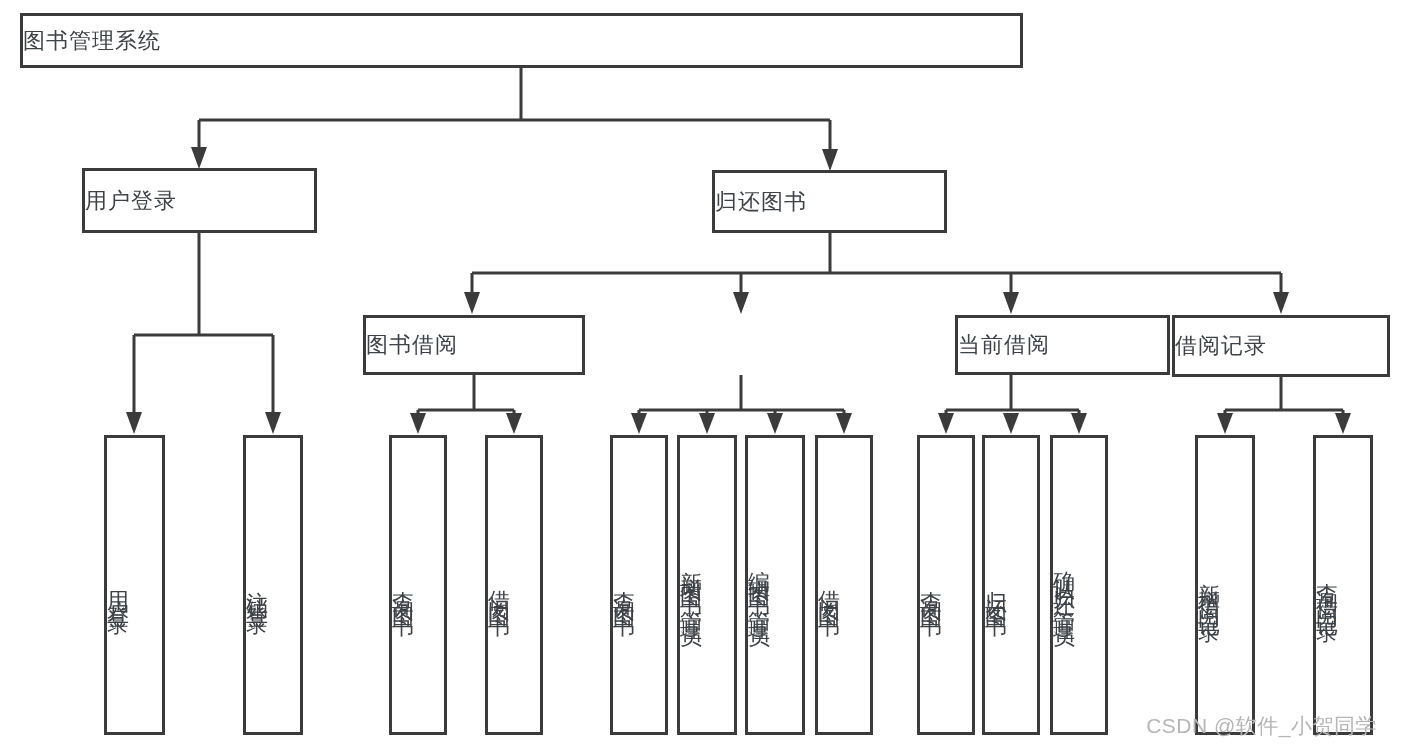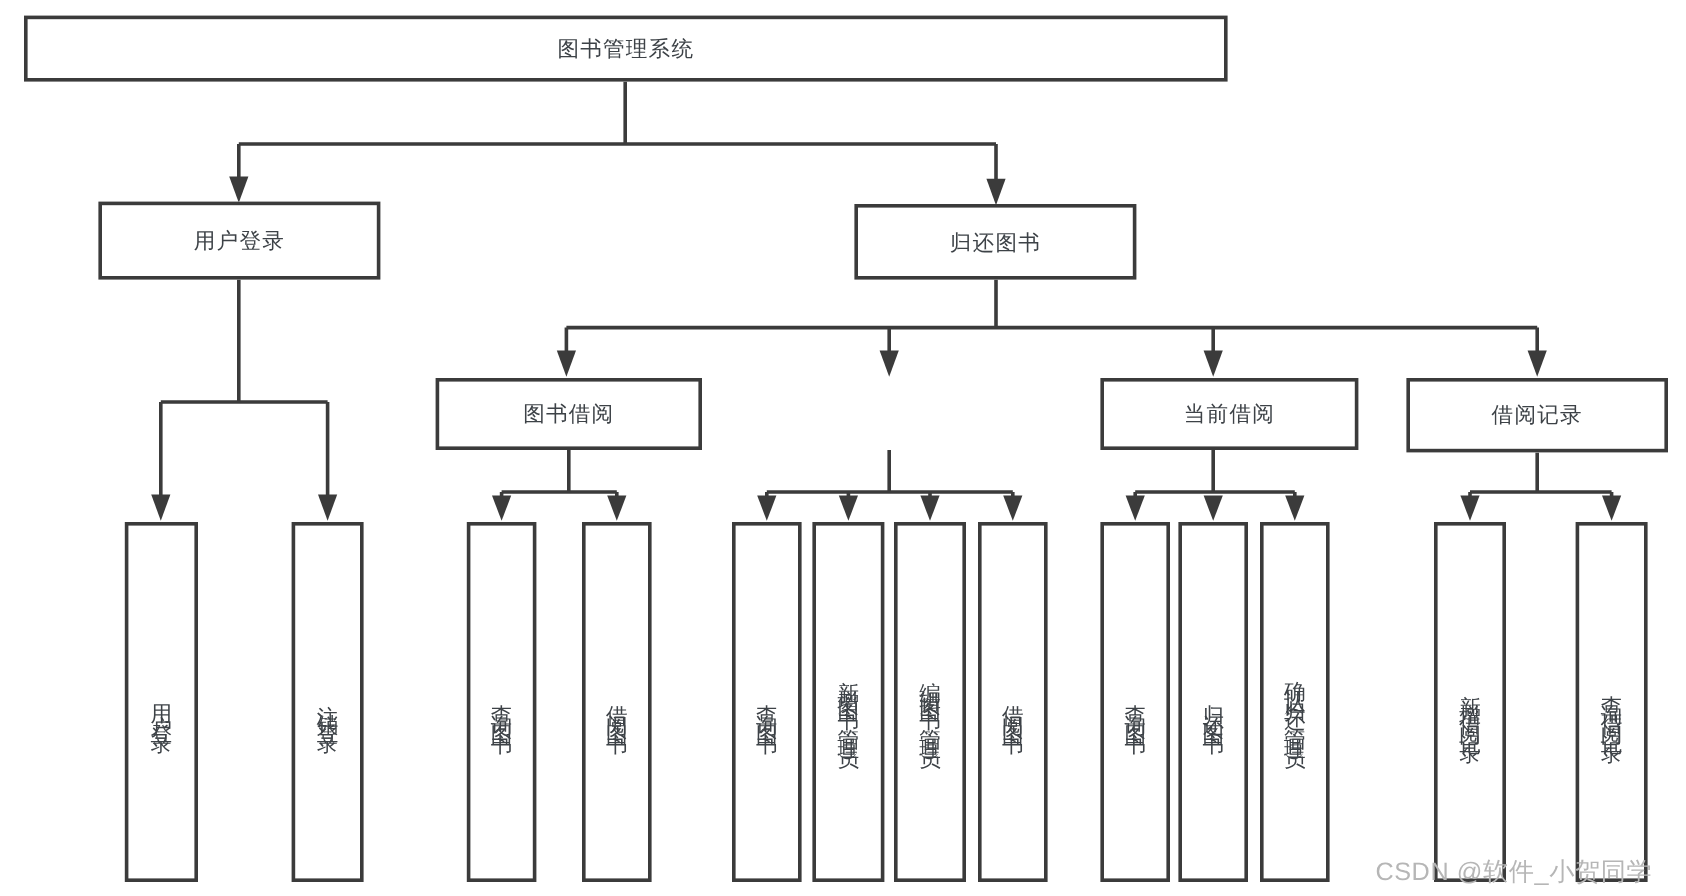--- a/index.html
+++ b/index.html
@@ -8,23 +8,23 @@
     width:1405px;height:747px;
     background:#ffffff;
     font-family:"Liberation Sans","DejaVu Sans",sans-serif;
     overflow:hidden;
   }
   .wires{position:absolute;left:0;top:0;width:1405px;height:747px;}
   .node{
     position:absolute;
     border:3px solid #3b3b3b;
     background:#ffffff;
-    display:flex;align-items:center;justify-content:center;
+    display:flex;align-items:center;justify-content:flex-start;
     color:#3d4247;
-    font-size:18px;
+    font-size:22px;
     line-height:1;
     box-sizing:border-box;
     text-align:center;
   }
   .node.h span{white-space:nowrap;letter-spacing:1px;}
   .node.v span{
     writing-mode:vertical-rl;
     letter-spacing:8px;
     white-space:nowrap;
     padding-top:8px;  
@@ -86,21 +86,21 @@
   <div class="node h" style="left:82px;top:168px;width:235px;height:65px">
     <span>用户登录</span>
   </div>
   <div class="node h" style="left:712px;top:170px;width:235px;height:63px">
     <span>归还图书</span>
   </div>
 
   <div class="node h" style="left:363px;top:315px;width:222px;height:60px">
     <span>图书借阅</span>
   </div>
-  <div class="node h" style="left:917px;top:315px;width:215px;height:60px">
+  <div class="node h" style="left:955px;top:315px;width:215px;height:60px">
     <span>当前借阅</span>
   </div>
   <div class="node h" style="left:1172px;top:315px;width:218px;height:62px">
     <span>借阅记录</span>
   </div>
 
   <div class="node v" style="left:104px;top:435px;width:61px;height:300px">
     <span>用户登录</span>
   </div>
   <div class="node v" style="left:243px;top:435px;width:60px;height:300px">

